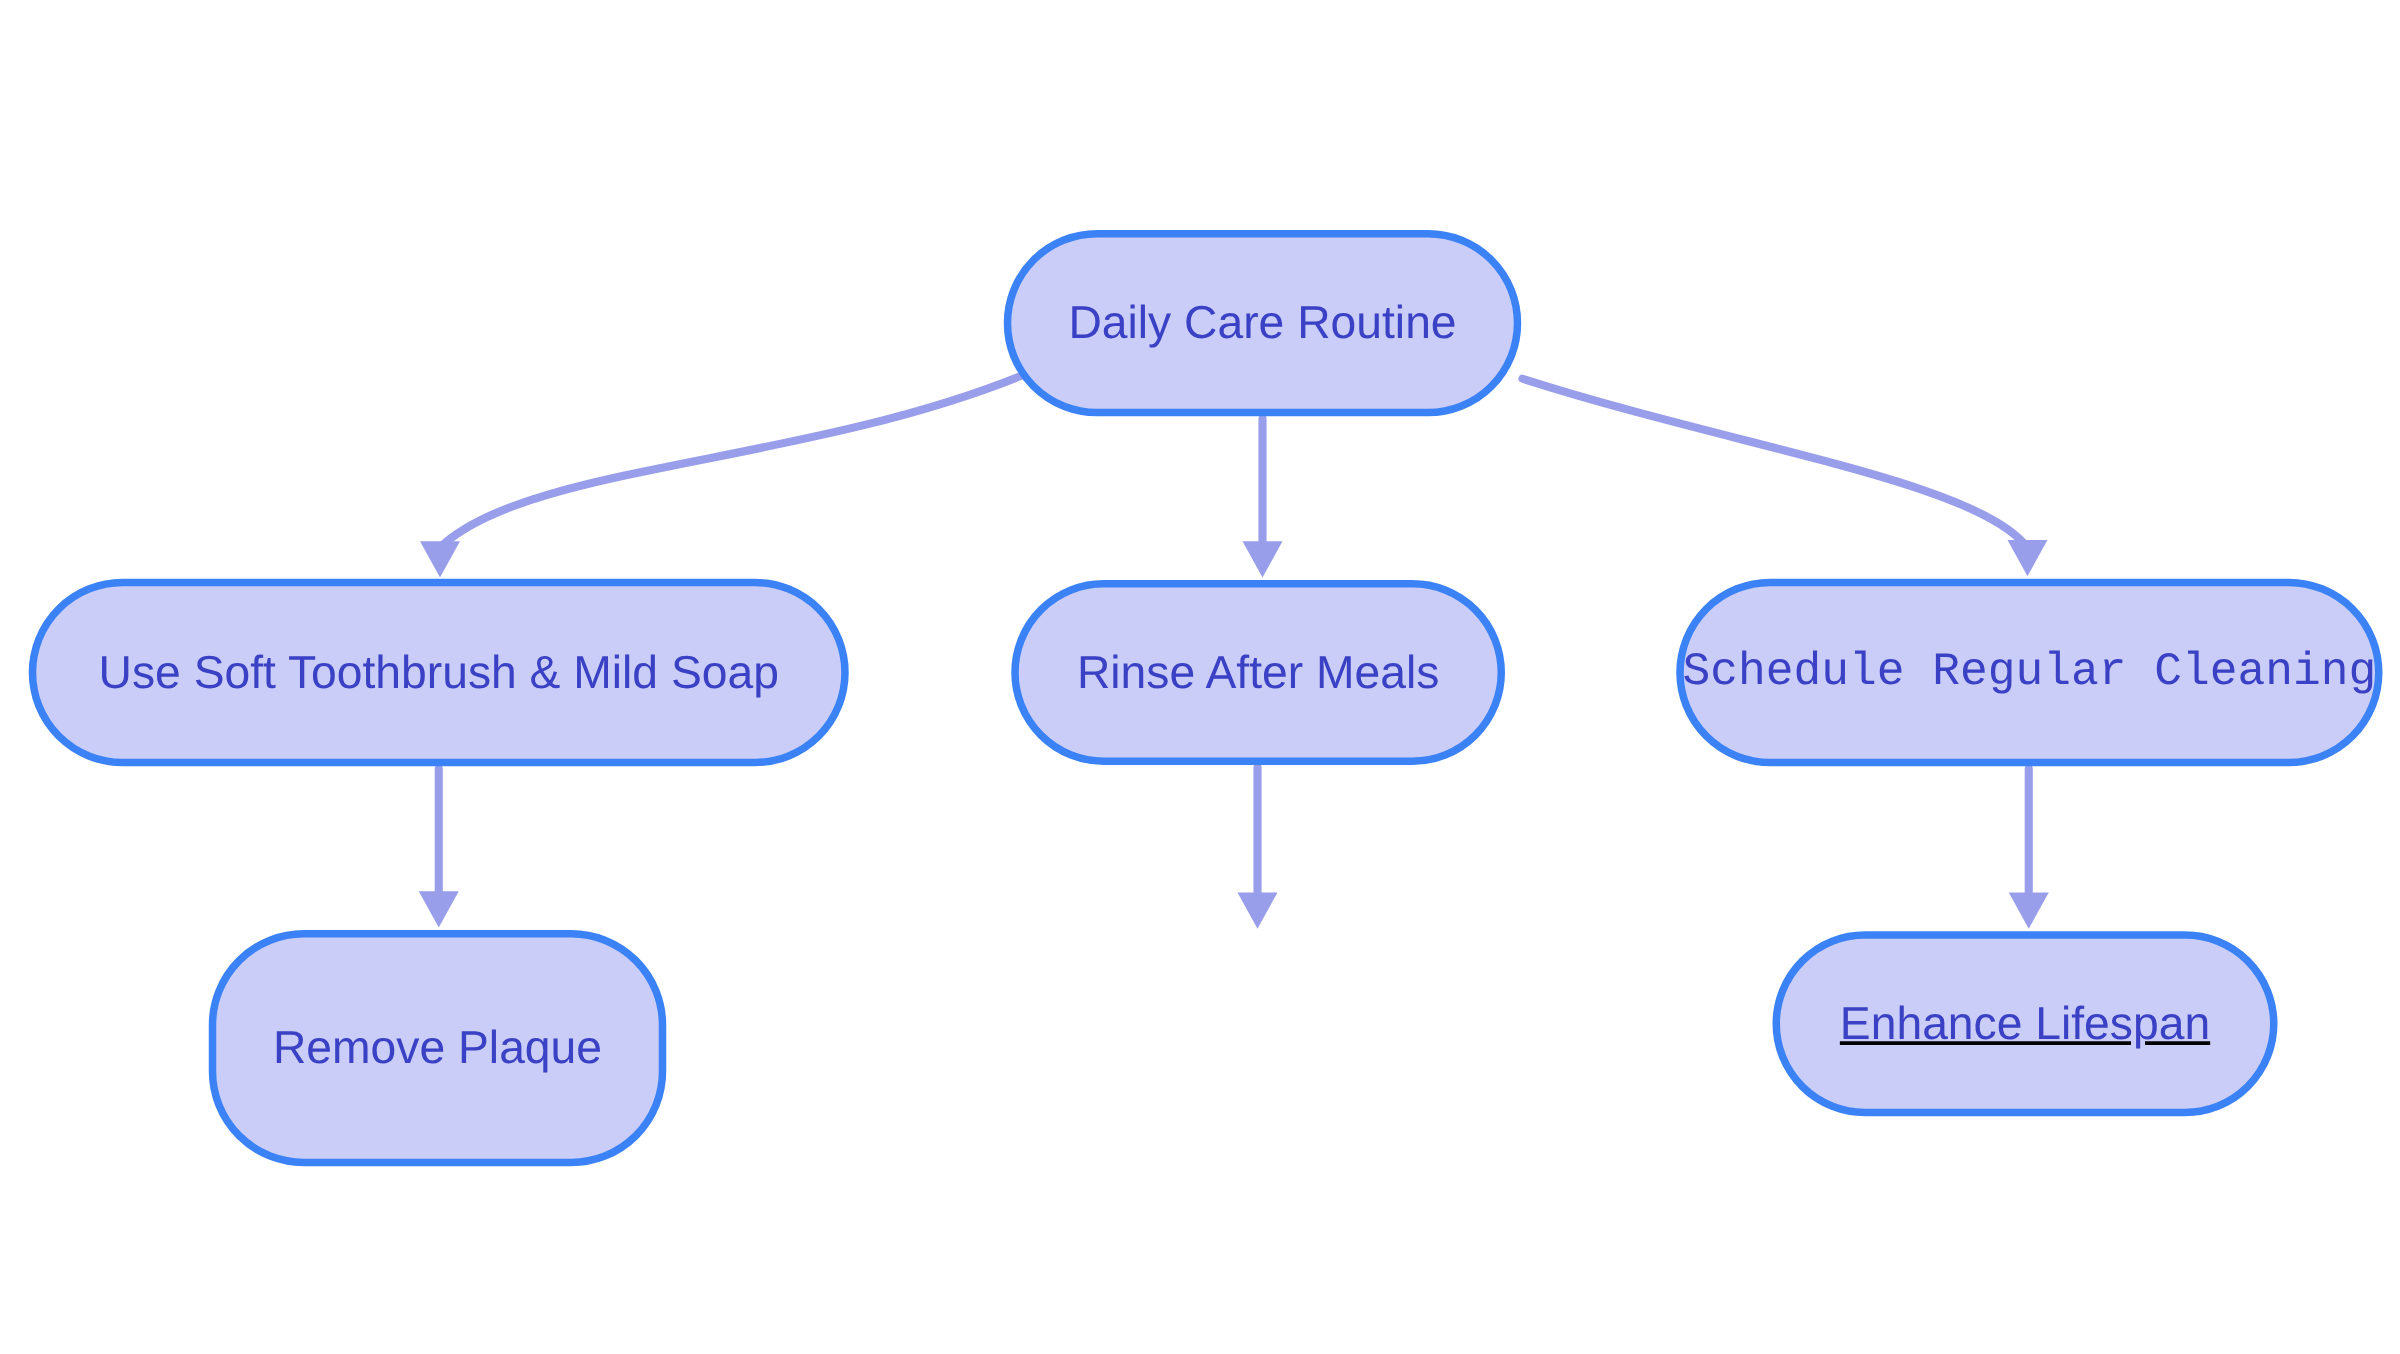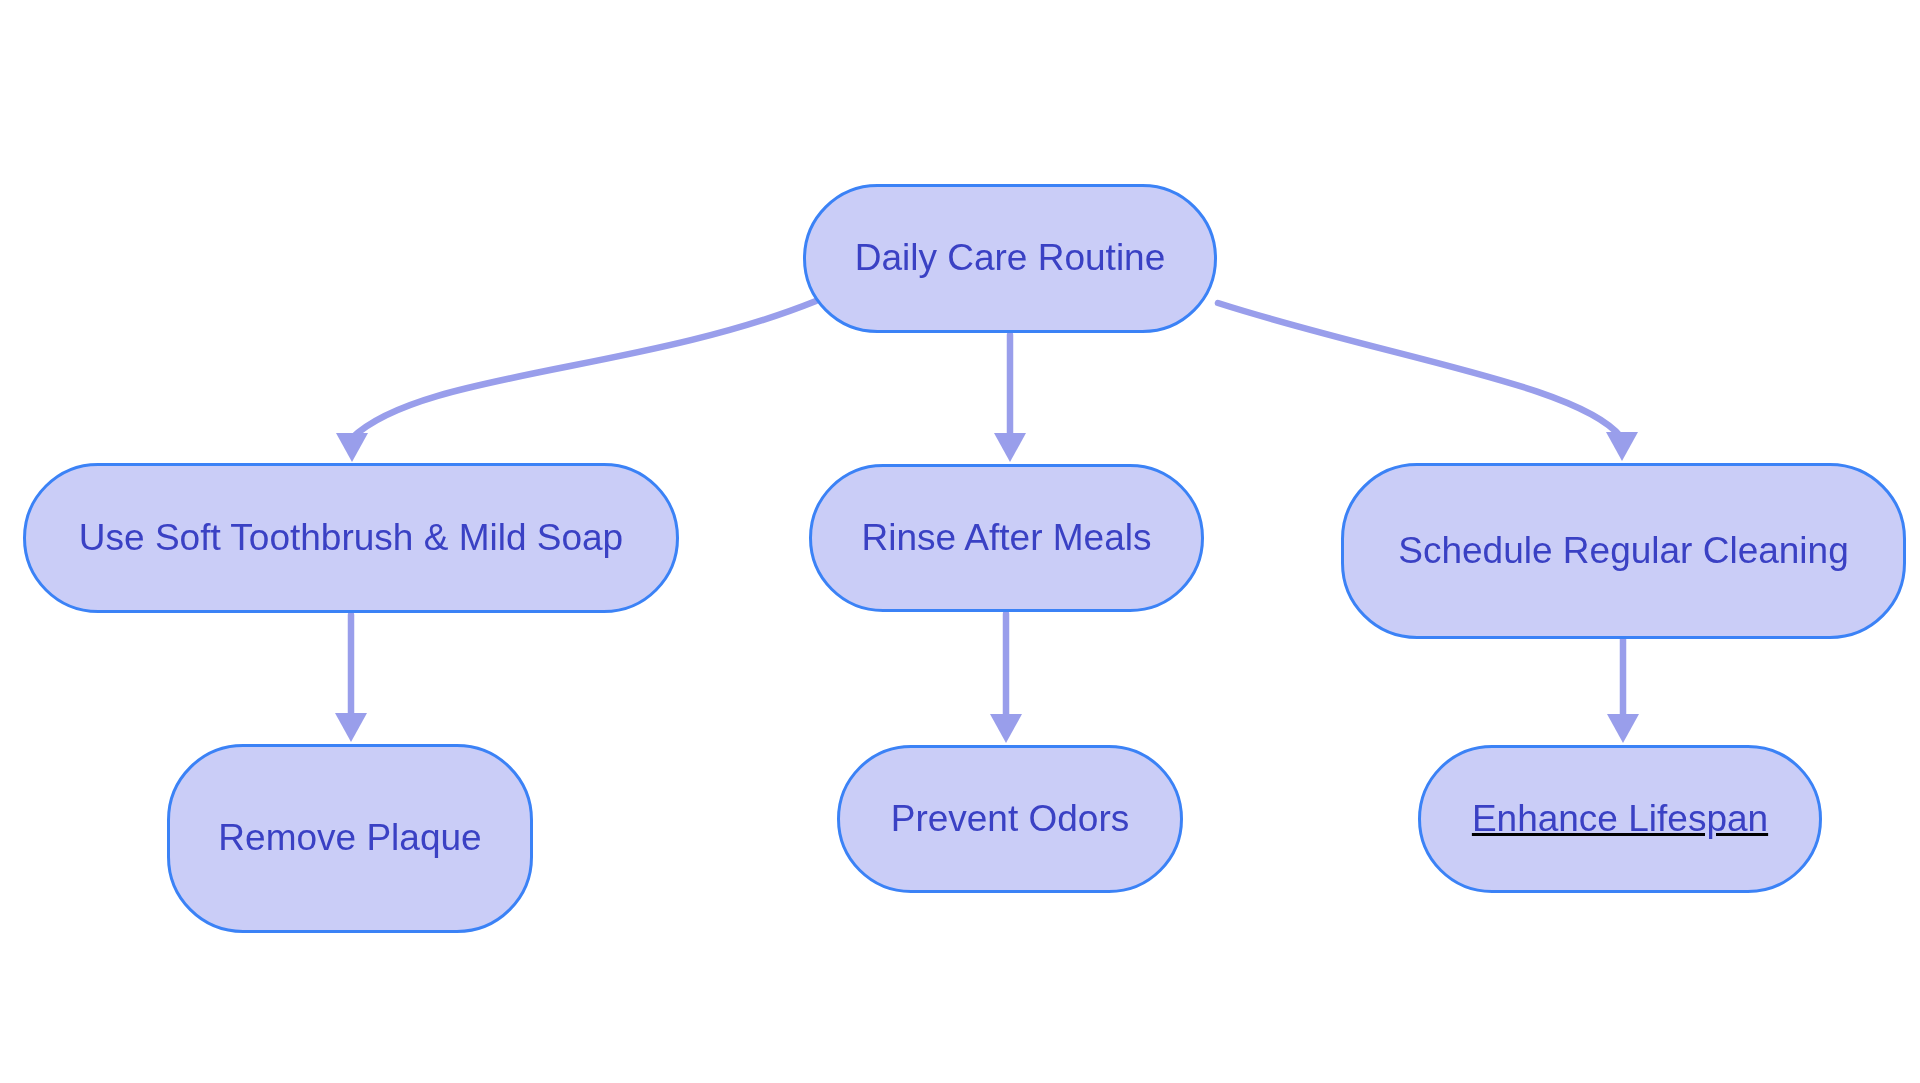--- a/index.html
+++ b/index.html
@@ -29,21 +29,21 @@
     stroke-linecap: round;
   }
   .arrowhead {
     fill: #999eeb;
     stroke: none;
   }
   .node {
     position: absolute;
     box-sizing: border-box;
     background: #cacdf7;
-    border: 3px solid #3b82f6;
+    border: 6px solid #3b82f6;
     border-radius: 76px;
     display: flex;
     align-items: center;
     justify-content: center;
     text-align: center;
   }
   .node-label {
     color: #3a41c4;
     font-size: 37px;
     line-height: 1.2;
@@ -81,29 +81,26 @@
   </div>
 
   <div class="node" style="left:809px; top:464px; width:395px; height:148px;">
     <span class="node-label">Rinse After Meals</span>
   </div>
 
   <div class="node" style="left:23px; top:463px; width:656px; height:150px;">
     <span class="node-label">Use Soft Toothbrush &amp; Mild Soap</span>
   </div>
 
-  <div class="node" style="left:1341px; top:463px; width:565px; height:176px;">
+  <div class="node" style="left:1341px; top:463px; width:565px; height:150px;font-family:Liberation Mono, monospace;">
     <span class="node-label">Schedule Regular Cleaning</span>
   </div>
 
   <div class="node" style="left:167px; top:744px; width:366px; height:189px;">
     <span class="node-label">Remove Plaque</span>
   </div>
 
-  <div class="node" style="left:837px; top:745px; width:346px; height:148px;">
-    <span class="node-label">Prevent Odors</span>
-  </div>
 
   <div class="node" style="left:1418px; top:745px; width:404px; height:148px;text-decoration:underline;">
     <span class="node-label">Enhance Lifespan</span>
   </div>
 
 </div>
 
 </body></html>

